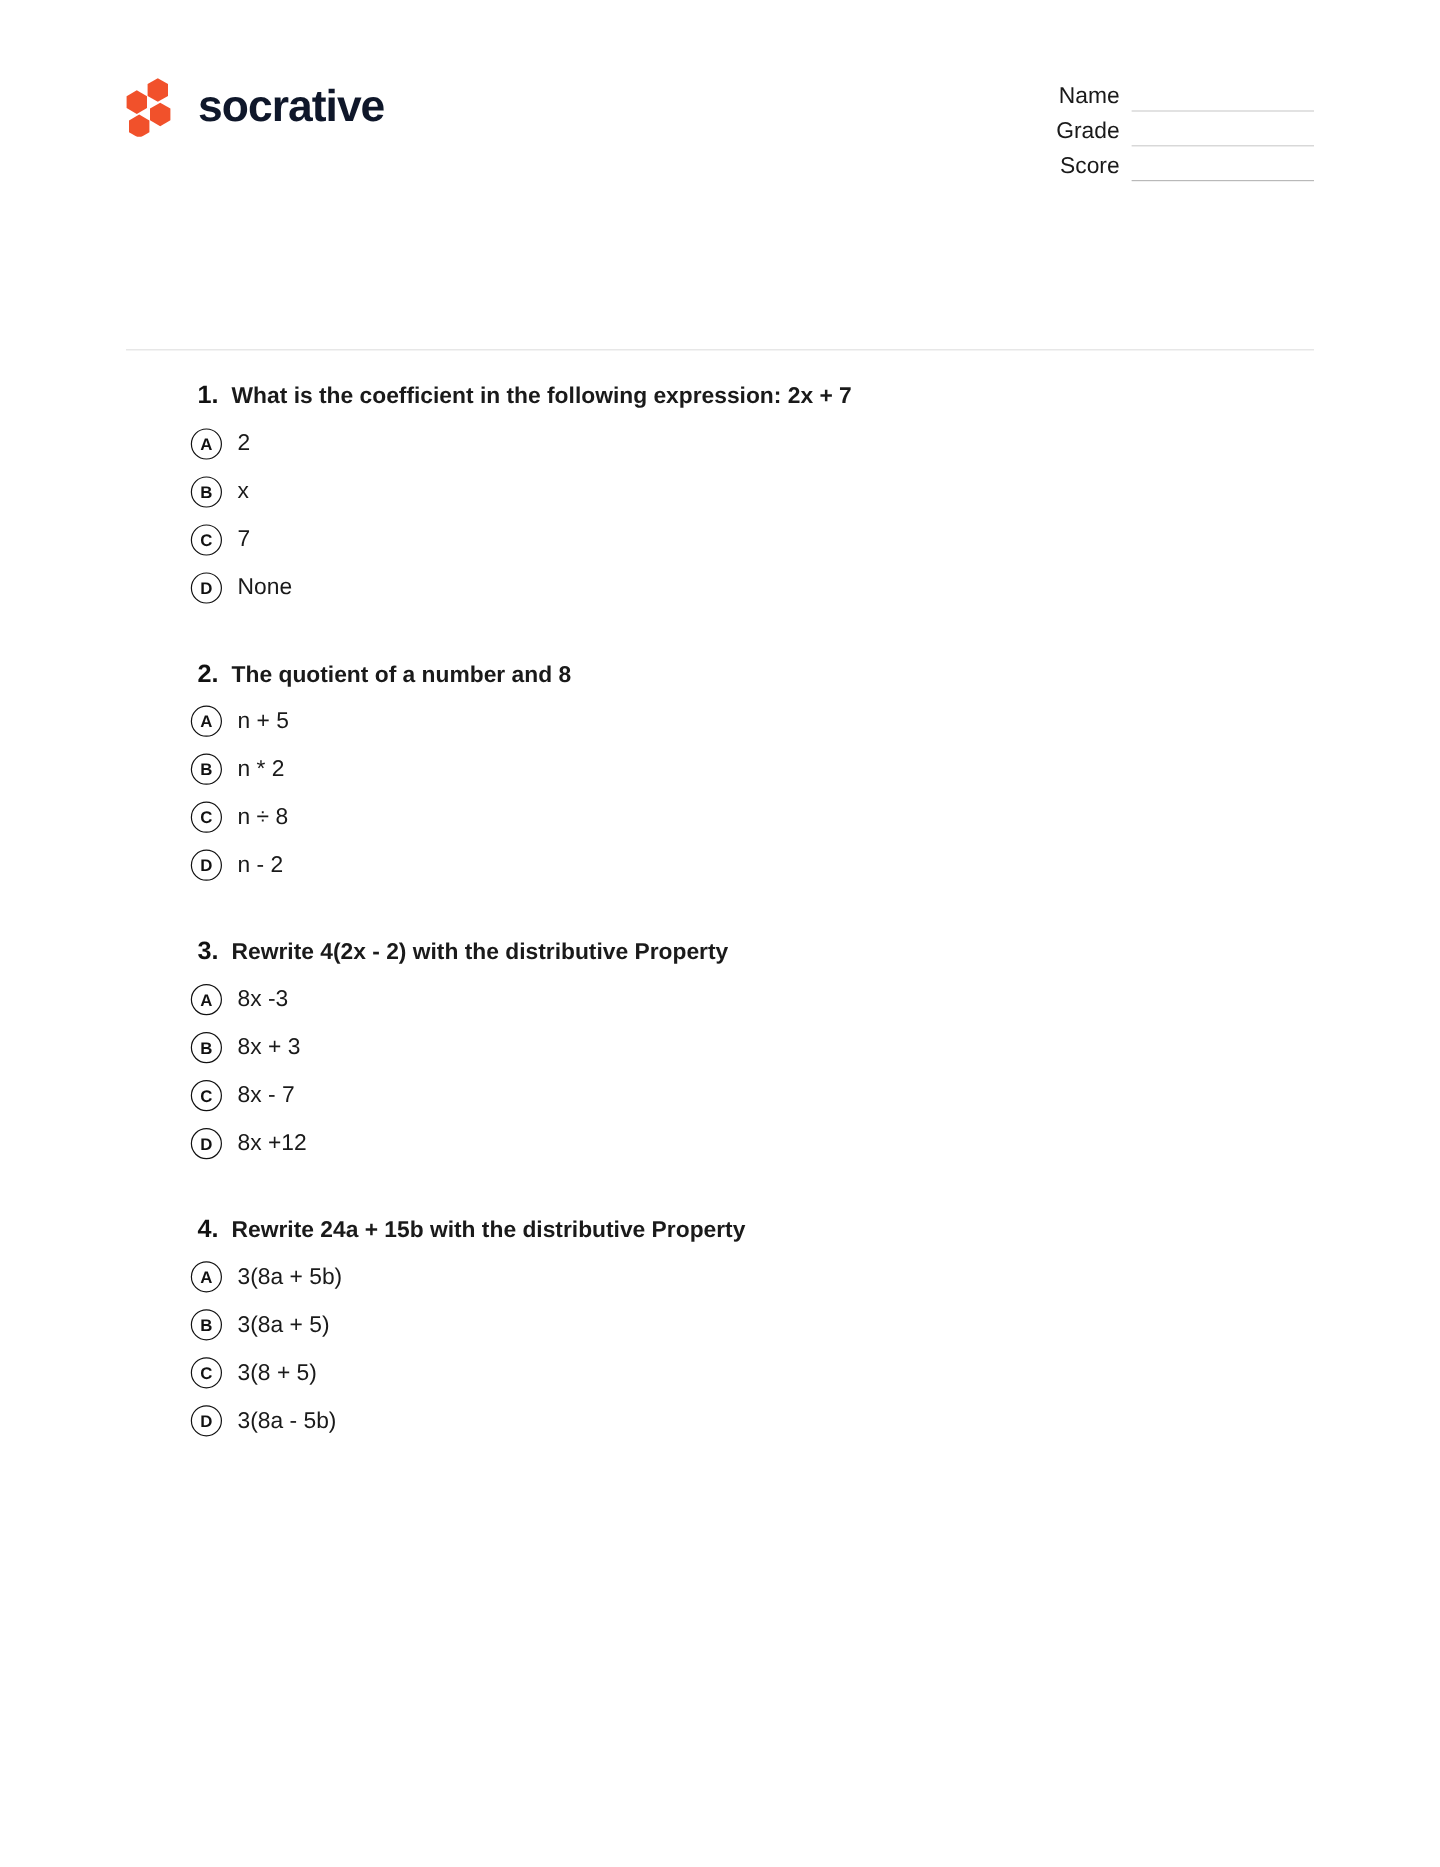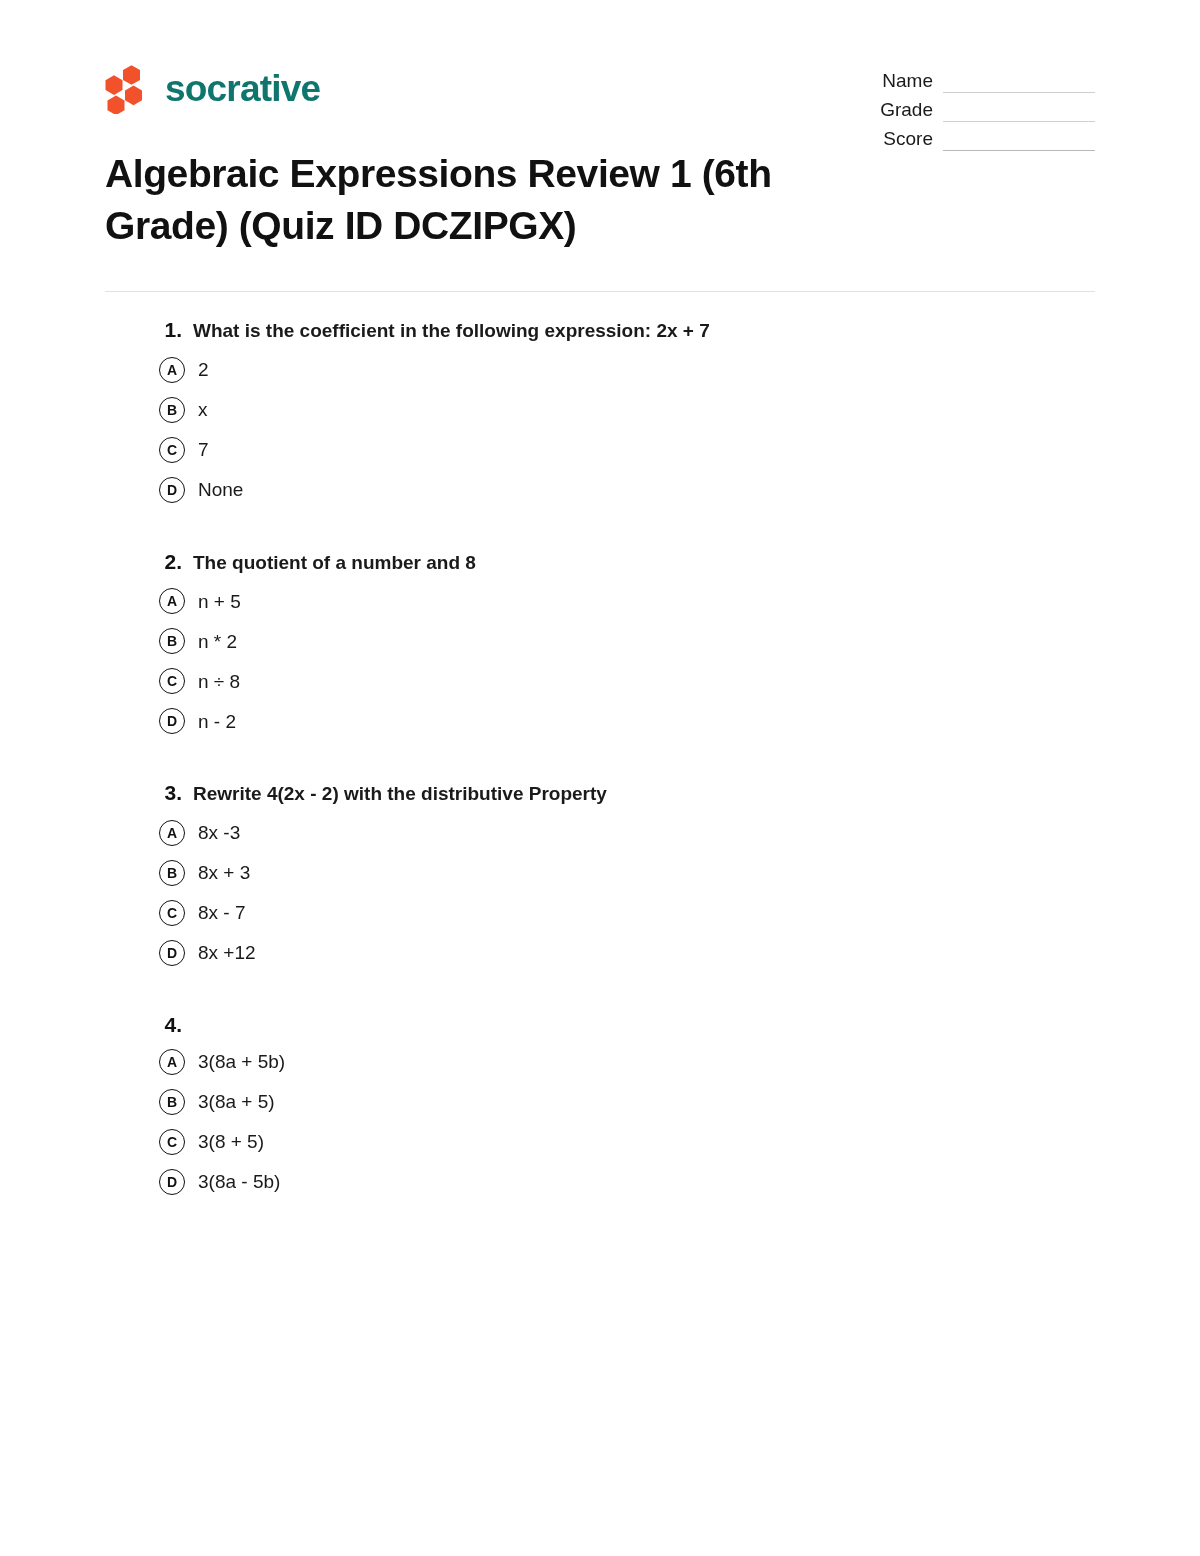--- a/index.html
+++ b/index.html
@@ -42,21 +42,21 @@
   .brand-mark {
     width: 46px;
     height: 50px;
     display: block;
   }
   .brand-word {
     font-family: "Liberation Sans", sans-serif;
     font-size: 37px;
     font-weight: 700;
     letter-spacing: -0.8px;
-    color: #0f766e;
+    color: #0f172a;
     line-height: 1;
     padding-bottom: 2px;
   }
 
   .quiz-title {
     position: absolute;
     left: 0;
     top: 100px;
     width: 730px;
     font-size: 39px;
@@ -183,21 +183,20 @@
         <g fill="#F1512B">
           <polygon points="26.5,1.2 35.0,6.1 35.0,15.9 26.5,20.8 18.0,15.9 18.0,6.1"></polygon>
           <polygon points="9.0,11.3 17.5,16.2 17.5,26.0 9.0,30.9 0.5,26.0 0.5,16.2"></polygon>
           <polygon points="28.5,21.6 37.0,26.5 37.0,36.3 28.5,41.2 20.0,36.3 20.0,26.5"></polygon>
           <polygon points="11.0,31.5 19.5,36.4 19.5,46.2 11.0,51.1 2.5,46.2 2.5,36.4"></polygon>
         </g>
       </svg>
       <span class="brand-word">socrative</span>
     </div>
 
-    <h1 class="quiz-title">Algebraic Expressions Review 1 (6th Grade) (Quiz ID DCZIPGX)</h1>
 
     <div class="meta">
       <div class="meta-row">
         <span class="meta-label">Name</span>
         <span class="meta-line"></span>
       </div>
       <div class="meta-row">
         <span class="meta-label">Grade</span>
         <span class="meta-line"></span>
       </div>
@@ -284,20 +283,21 @@
         <div class="choice">
           <span class="bubble">D</span>
           <span class="choice-text">8x +12</span>
         </div>
       </div>
     </div>
 
     <div class="question">
       <div class="q-head">
         <span class="q-num">4.</span>
+        <span class="q-text">Rewrite 24a + 15b with the distributive Property</span>
       </div>
       <div class="choices">
         <div class="choice">
           <span class="bubble">A</span>
           <span class="choice-text">3(8a + 5b)</span>
         </div>
         <div class="choice">
           <span class="bubble">B</span>
           <span class="choice-text">3(8a + 5)</span>
         </div>

